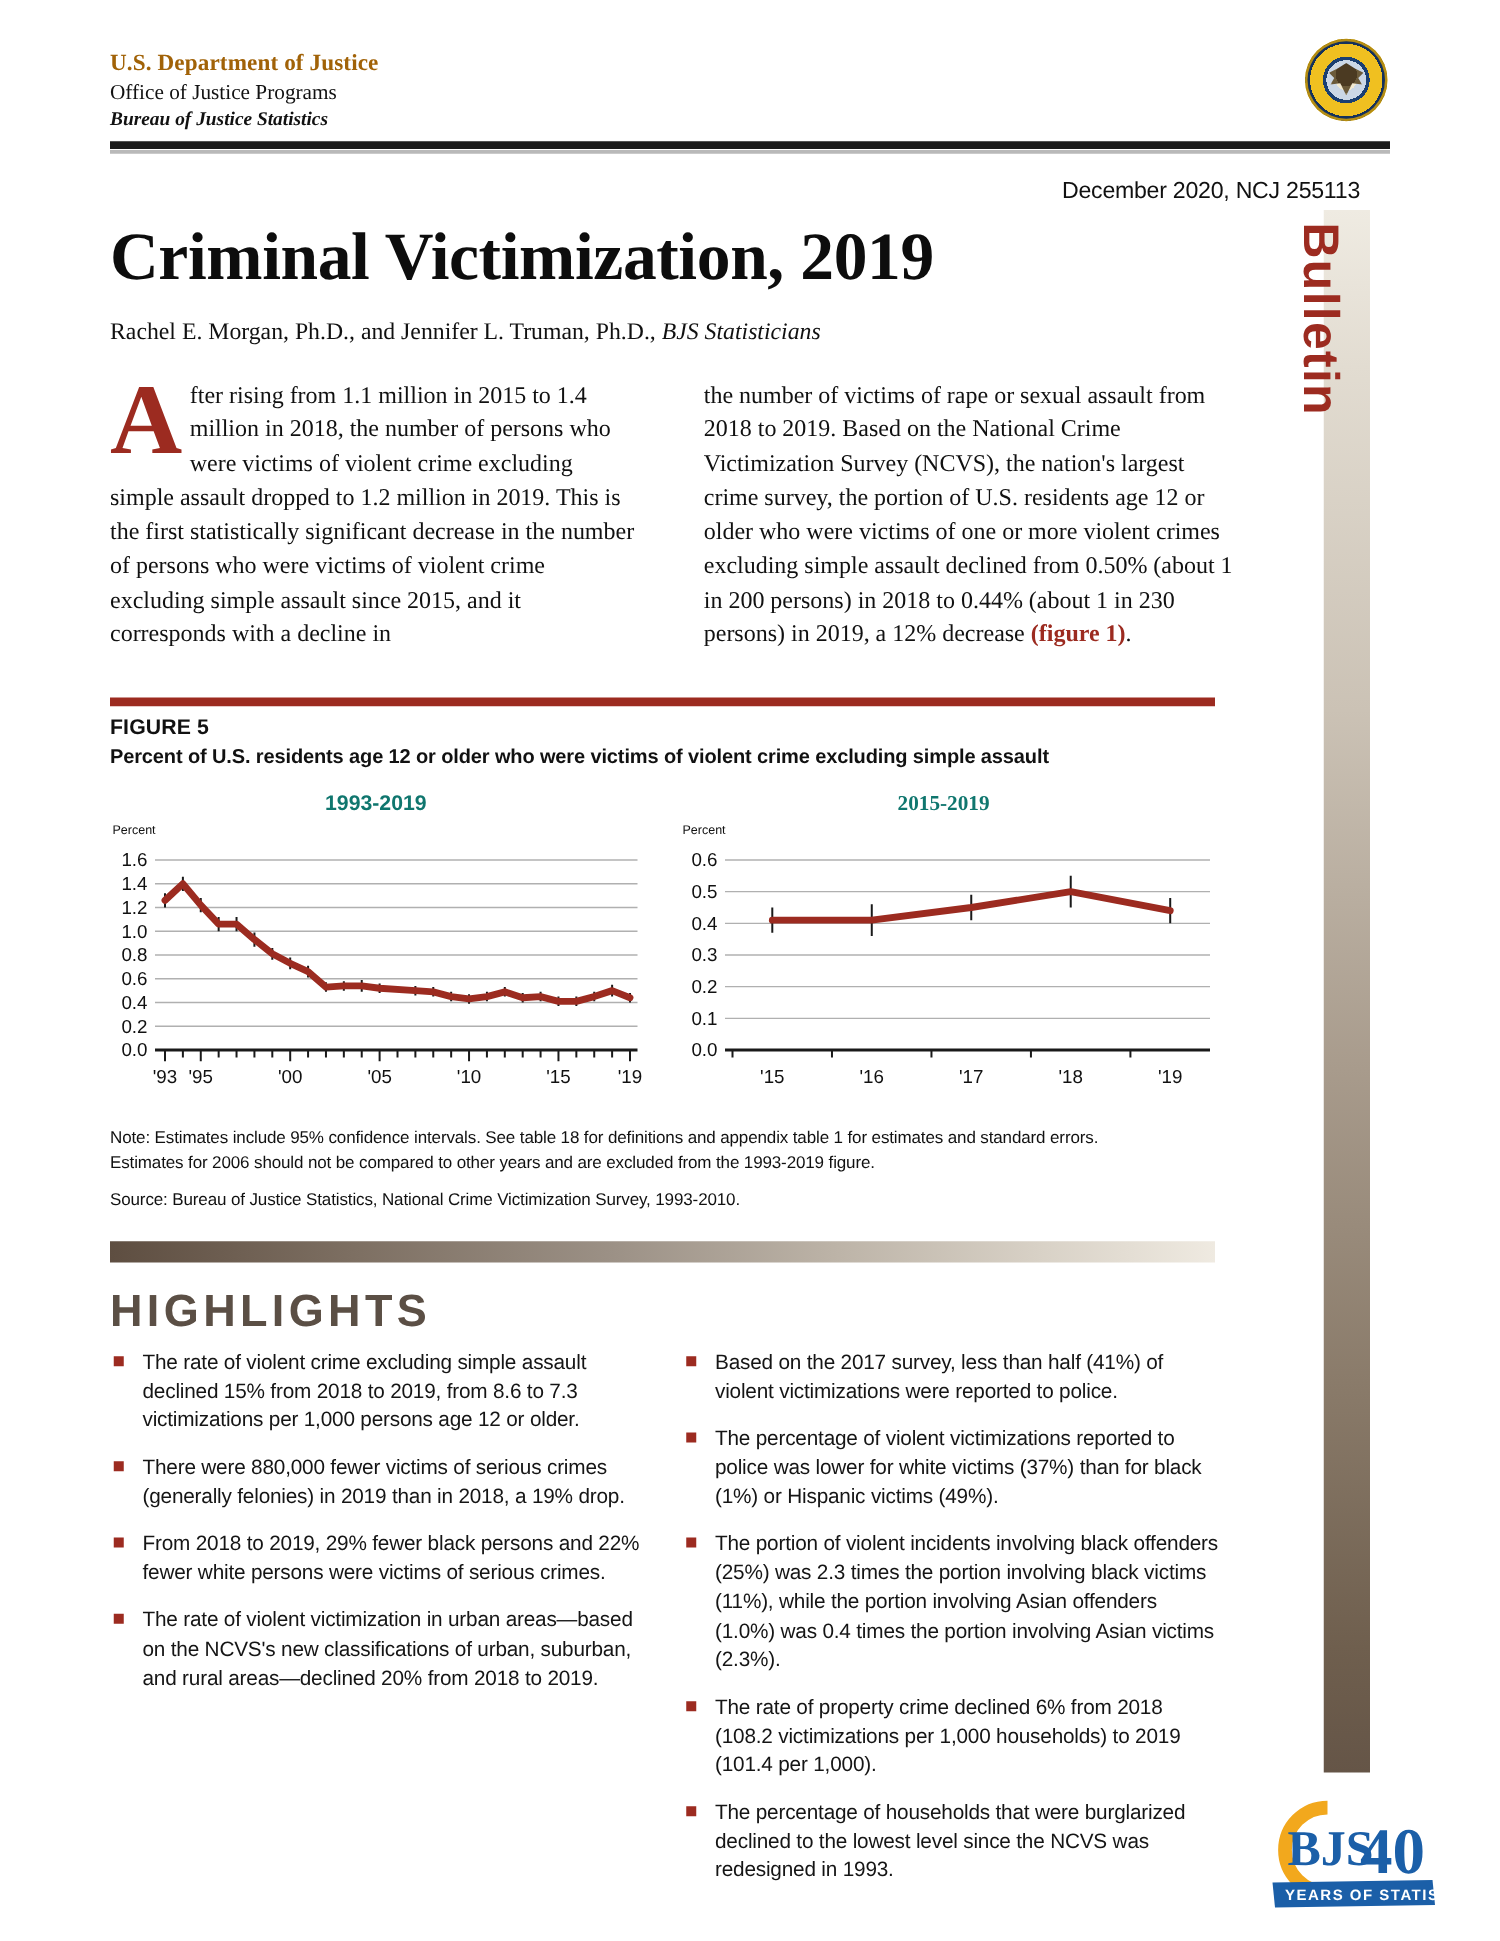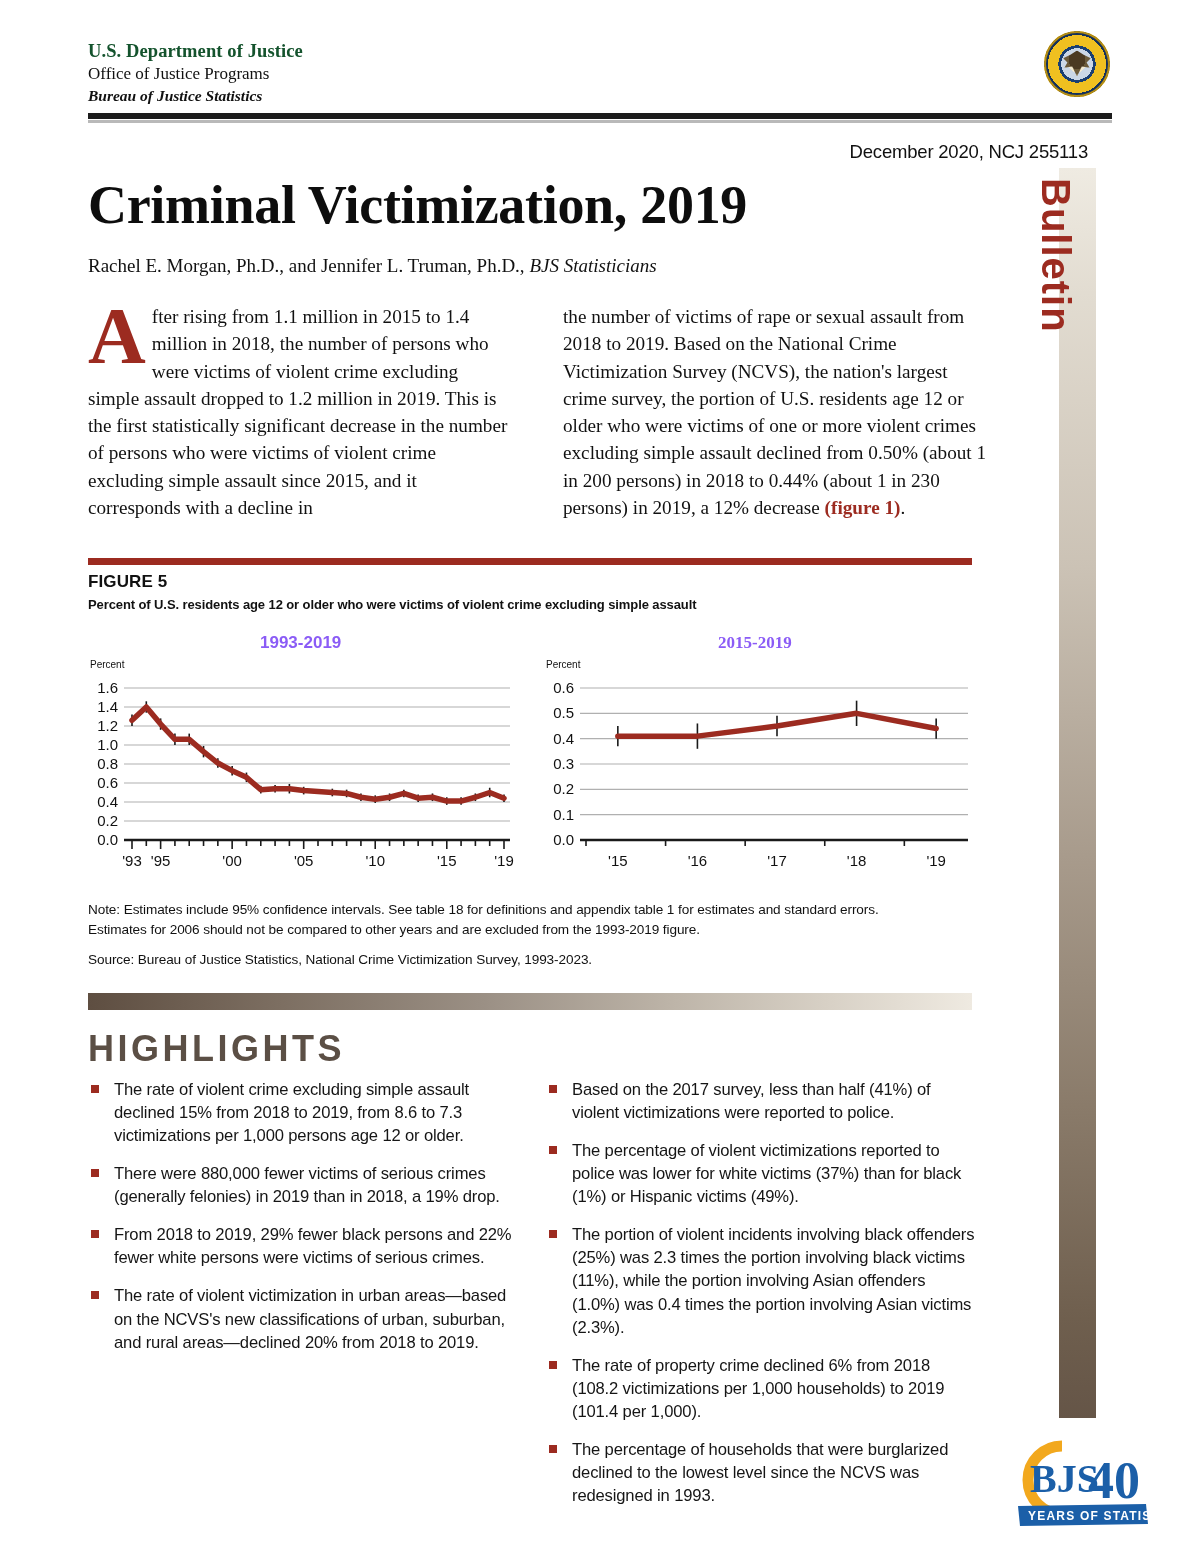--- a/index.html
+++ b/index.html
@@ -8,21 +8,21 @@
     background:#ffffff;
     font-family:"Liberation Sans", sans-serif;
     color:#1a1a1a;
     position:relative;
     overflow:hidden;
   }
   .page{position:absolute;inset:0;}
 
   
   .masthead{position:absolute;left:88px;top:40px;width:600px;}
-  .md-line1{font-family:"Liberation Serif",serif;font-weight:bold;font-size:18.5px;letter-spacing:.1px;color:#14532d;line-height:1.26;}
+  .md-line1{font-family:"Liberation Serif",serif;font-weight:bold;font-size:18.5px;letter-spacing:.1px;color:#a16207;line-height:1.26;}
   .md-line2{font-family:"Liberation Serif",serif;font-size:17px;color:#111;line-height:1.32;}
   .md-line3{font-family:"Liberation Serif",serif;font-style:italic;font-weight:bold;font-size:15.5px;color:#111;line-height:1.35;}
 
   .seal{position:absolute;left:1044px;top:31px;width:66px;height:66px;border-radius:50%;
         background:radial-gradient(circle at 50% 50%, #f2e9d0 0 18%, #cbd7e6 18% 34%, #1a3f72 34% 40%, #f0c020 40% 62%, #14315c 62% 70%, #e8bb1e 70% 100%);
         box-shadow:inset 0 0 0 2px #b58d12;}
   .seal .eagle{position:absolute;left:50%;top:50%;transform:translate(-50%,-52%);width:30px;height:26px;
         background:radial-gradient(ellipse at 50% 35%, #4b3a22 0 40%, #6b5a3a 40% 62%, #8d7a55 62% 100%);
         clip-path:polygon(50% 0%,72% 16%,96% 30%,82% 46%,92% 66%,66% 62%,50% 100%,34% 62%,8% 66%,18% 46%,4% 30%,28% 16%);}
 
@@ -50,23 +50,23 @@
         font-family:"Liberation Serif",serif;font-size:19.2px;line-height:1.42;color:#111;}
   .lede .col{width:425px;float:left;}
   .lede .col.right{margin-left:50px;}
   .dropcap{float:left;font-family:"Liberation Serif",serif;font-weight:bold;font-size:80px;
         line-height:.78;color:#9c2b20;padding:2px 6px 0 0;}
   .figref{color:#9c2b20;font-weight:bold;}
 
   
   .fig-rule{position:absolute;left:88px;top:558px;width:884px;height:7px;background:#9c2b20;}
   .fig-label{position:absolute;left:88px;top:572px;font-weight:bold;font-size:17px;color:#111;letter-spacing:.1px;}
-  .fig-title{position:absolute;left:88px;top:597px;width:890px;font-weight:bold;font-size:13px;color:#111;letter-spacing:-.1px;}
-
-  .panel-title{position:absolute;font-weight:bold;font-size:17px;color:#8b5cf6;}
+  .fig-title{position:absolute;left:88px;top:597px;width:890px;font-weight:bold;font-size:16px;color:#111;letter-spacing:-.1px;}
+
+  .panel-title{position:absolute;font-weight:bold;font-size:17px;color:#0f766e;}
   .pt-left{left:260px;top:633px;}
   .pt-right{left:718px;top:633px;font-family:Liberation Serif, serif;}
 
   .axis-name{position:absolute;font-size:10px;color:#111;}
   .an-left{left:90px;top:659px;}
   .an-right{left:546px;top:659px;}
 
   .chart{position:absolute;}
   .chart-left{left:88px;top:680px;width:430px;height:205px;}
   .chart-right{left:544px;top:680px;width:432px;height:205px;}
@@ -251,21 +251,21 @@
       <text x="73.83333333333937" y="186" text-anchor="middle" font-family="Liberation Sans, sans-serif" font-size="15" fill="#111">'15</text>
       <text x="153.4166666666697" y="186" text-anchor="middle" font-family="Liberation Sans, sans-serif" font-size="15" fill="#111">'16</text>
       <text x="233" y="186" text-anchor="middle" font-family="Liberation Sans, sans-serif" font-size="15" fill="#111">'17</text>
       <text x="312.58333333333036" y="186" text-anchor="middle" font-family="Liberation Sans, sans-serif" font-size="15" fill="#111">'18</text>
       <text x="392.1666666666606" y="186" text-anchor="middle" font-family="Liberation Sans, sans-serif" font-size="15" fill="#111">'19</text>
     </svg>
 
   <div class="fig-note">
     <div>Note: Estimates include 95% confidence intervals. See table 18 for definitions and appendix table 1 for estimates and standard errors.</div>
     <div>Estimates for 2006 should not be compared to other years and are excluded from the 1993-2019 figure.</div>
-    <div class="src">Source: Bureau of Justice Statistics, National Crime Victimization Survey, 1993-2023.</div>
+    <div class="src">Source: Bureau of Justice Statistics, National Crime Victimization Survey, 1993-2010.</div>
   </div>
 
   <div class="grad-bar"></div>
 
   <div class="hl-heading">HIGHLIGHTS</div>
   <div class="hl-cols">
     <div class="hl-col">
       <ul class="bullets" id="hl-left">
           <li>The rate of violent crime excluding simple assault declined 15% from 2018 to 2019, from 8.6 to 7.3 victimizations per 1,000 persons age 12 or older.</li>
           <li>There were 880,000 fewer victims of serious crimes (generally felonies) in 2019 than in 2018, a 19% drop.</li>

